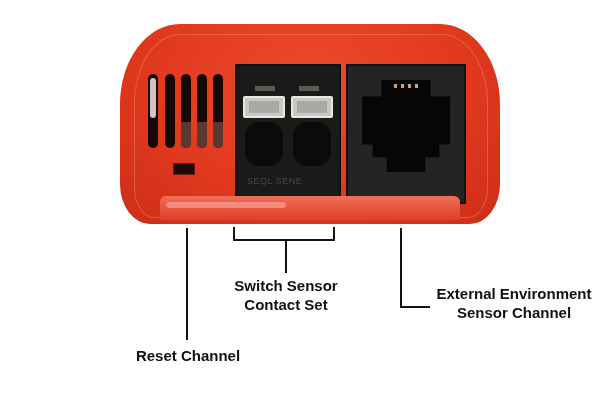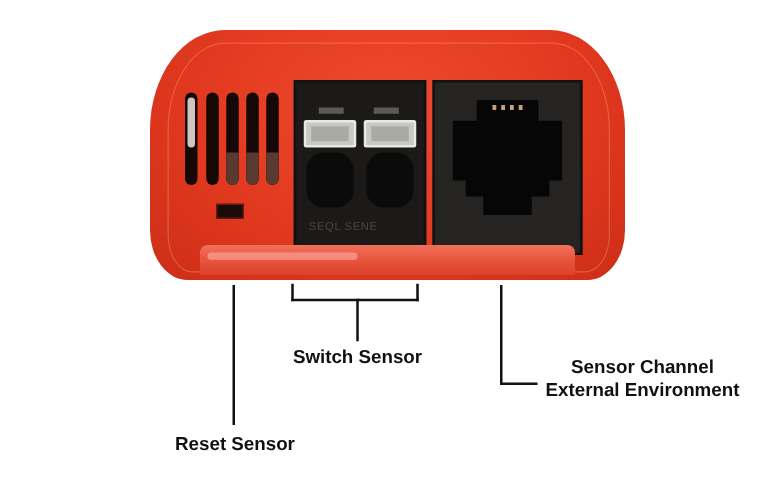--- a/index.html
+++ b/index.html
@@ -93,28 +93,29 @@
       <div class="rj-pin" style="left:67px;"></div>
     </div>
 
     <div class="lip">
         <div class="lip-shine"></div>
       </div>
   </div>
 </div>
 
 <div class="line" style="left:186px; top:228px; width:2px; height:112px;"></div>
-<div class="label" style="left:133px; top:346px; width:110px;">Reset Sensor</div>
+<div class="label" style="left:133px; top:346px; width:110px;">Reset Channel</div>
 
 <div class="line" style="left:233px; top:227px; width:2px; height:14px;"></div>
 <div class="line" style="left:333px; top:227px; width:2px; height:14px;"></div>
 <div class="line" style="left:233px; top:239px; width:102px; height:2px;"></div>
 <div class="line" style="left:285px; top:239px; width:2px; height:34px;"></div>
 <div class="label" style="left:206px; top:276px; width:160px;">
   <div>Switch Sensor</div>
+  <div>Contact Set</div>
 </div>
 
 <div class="line" style="left:400px; top:228px; width:2px; height:80px;"></div>
 <div class="line" style="left:400px; top:306px; width:30px; height:2px;"></div>
 <div class="label" style="left:424px; top:284px; width:180px;">
+  <div>External Environment</div>
   <div>Sensor Channel</div>
-  <div>External Environment</div>
 </div>
 
 </body></html>

